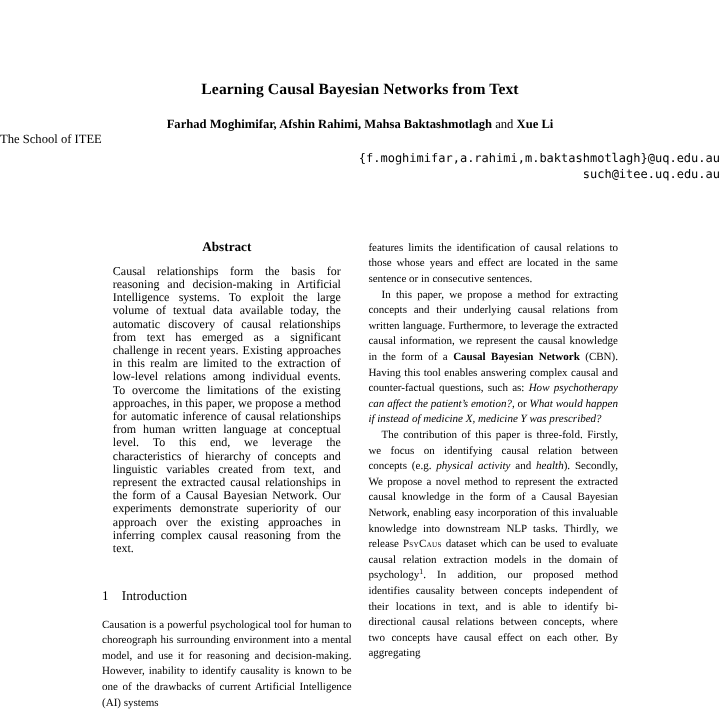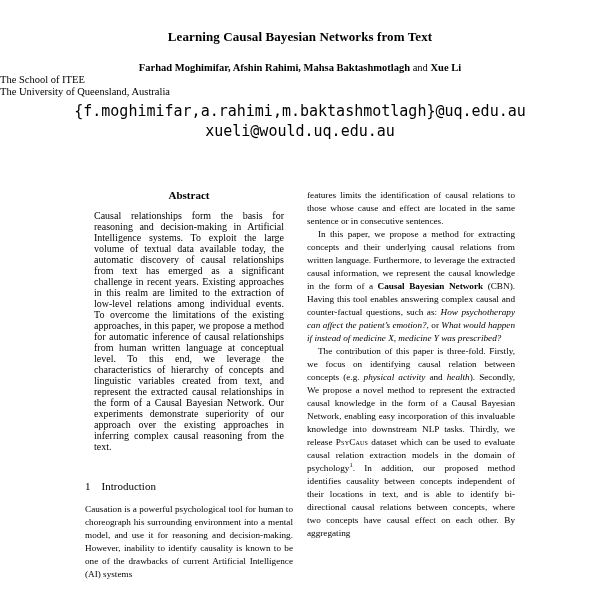--- a/index.html
+++ b/index.html
@@ -9,39 +9,39 @@
     color: #000000;
     font-family: "Liberation Serif", serif;
   }
   .page {
     position: relative;
     width: 600px; height: 600px;
     overflow: hidden;
     background: #ffffff;
   }
   .title {
-    margin-top: 29px;
+    margin-top: 66px;
     text-align: center;
     font-weight: bold;
     font-size: 13px;
     letter-spacing: 0.1px;
   }
   .authors {
     margin-top: 17px;
     text-align: center;
     font-size: 10.5px;
   }
   .affil {
     font-size: 10.5px;
     margin-top: 1px;
   }
   .email {
-    text-align: center;
+    text-align: right;
     font-family: "DejaVu Sans Mono", monospace;
-    font-size: 15px;
+    font-size: 10px;
     margin-top: 2px;
   }
   .email-first { margin-top: 5px; }
   .columns {
     display: flex;
     gap: 14px;
     margin: 49px 85px 0 85px;
   }
   .col {
     width: 208px;
@@ -77,37 +77,36 @@
 </head>
 <body>
 
 <div class="page">
 
   <div class="title">Learning Causal Bayesian Networks from Text</div>
 
   <div class="authors"><span class="b">Farhad Moghimifar, Afshin Rahimi, Mahsa Baktashmotlagh</span><span> and </span><span class="b">Xue Li</span></div>
 
   <div class="affil">The School of ITEE</div>
-  <div class="affil">The University of Queensland, Australia</div>
 
   <div class="email email-first">{f.moghimifar,a.rahimi,m.baktashmotlagh}@uq.edu.au</div>
-  <div class="email">xueli@would.uq.edu.au</div>
+  <div class="email">such@itee.uq.edu.au</div>
 
   <div class="columns">
 
     <div class="col">
       <div class="abstract-heading">Abstract</div>
       <p class="abstract-body">Causal relationships form the basis for reasoning and decision-making in Artificial Intelligence systems. To exploit the large volume of textual data available today, the automatic discovery of causal relationships from text has emerged as a significant challenge in recent years. Existing approaches in this realm are limited to the extraction of low-level relations among individual events. To overcome the limitations of the existing approaches, in this paper, we propose a method for automatic inference of causal relationships from human written language at conceptual level. To this end, we leverage the characteristics of hierarchy of concepts and linguistic variables created from text, and represent the extracted causal relationships in the form of a Causal Bayesian Network. Our experiments demonstrate superiority of our approach over the existing approaches in inferring complex causal reasoning from the text.</p>
 
       <div class="section-heading"><span class="sec-num">1</span><span>Introduction</span></div>
       <p>Causation is a powerful psychological tool for human to choreograph his surrounding environment into a mental model, and use it for reasoning and decision-making. However, inability to identify causality is known to be one of the drawbacks of current Artificial Intelligence (AI) systems</p>
     </div>
 
     <div class="col">
-      <p>features limits the identification of causal relations to those whose cause and effect are located in the same sentence or in consecutive sentences.</p>
+      <p>features limits the identification of causal relations to those whose years and effect are located in the same sentence or in consecutive sentences.</p>
 
       <p class="indent"><span>In this paper, we propose a method for extracting concepts and their underlying causal relations from written language. Furthermore, to leverage the extracted causal information, we represent the causal knowledge in the form of a </span><span class="b">Causal Bayesian Network</span><span> (CBN). Having this tool enables answering complex causal and counter-factual questions, such as: </span><span class="it">How psychotherapy can affect the patient’s emotion?</span><span>, or </span><span class="it">What would happen if instead of medicine X, medicine Y was prescribed?</span></p>
 
       <p class="indent"><span>The contribution of this paper is three-fold. Firstly, we focus on identifying causal relation between concepts (e.g. </span><span class="it">physical activity</span><span> and </span><span class="it">health</span><span>). Secondly, We propose a novel method to represent the extracted causal knowledge in the form of a Causal Bayesian Network, enabling easy incorporation of this invaluable knowledge into downstream NLP tasks. Thirdly, we release </span><span class="sc">PsyCaus</span><span> dataset which can be used to evaluate causal relation extraction models in the domain of psychology</span><sup>1</sup><span>. In addition, our proposed method identifies causality between concepts independent of their locations in text, and is able to identify bi-directional causal relations between concepts, where two concepts have causal effect on each other. By aggregating</span></p>
     </div>
 
   </div>
 </div>
 
 </body></html>

